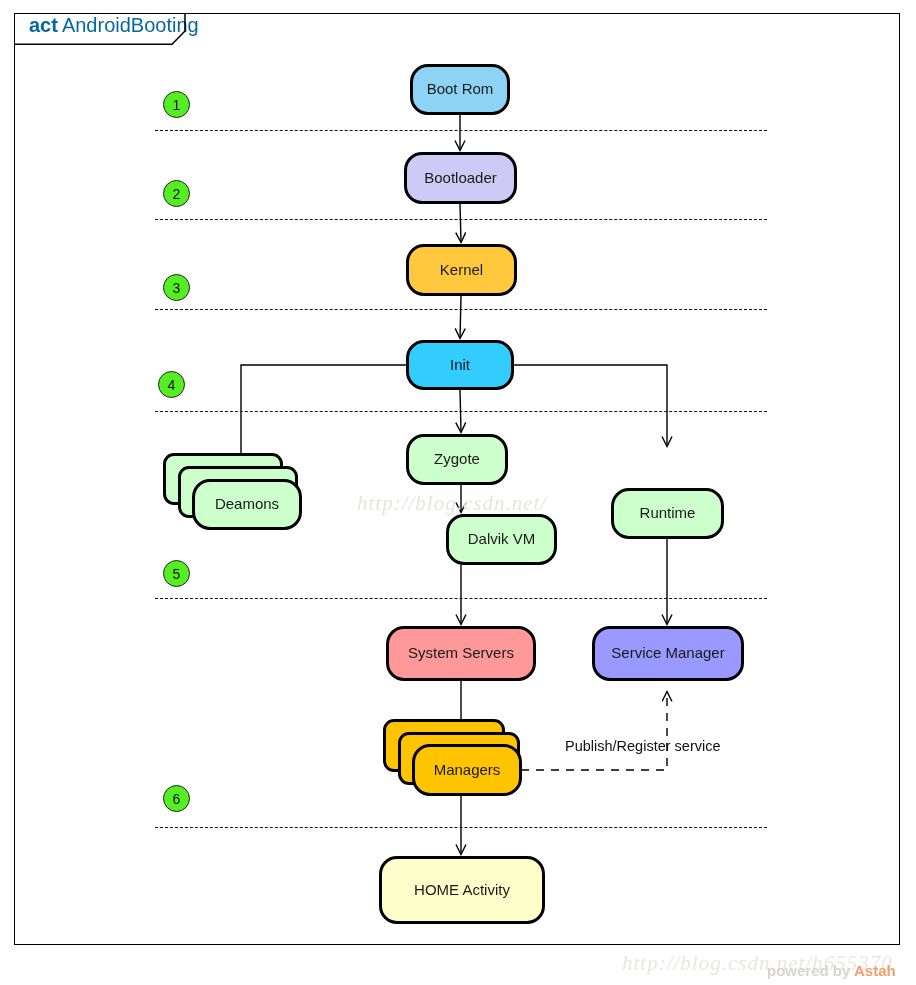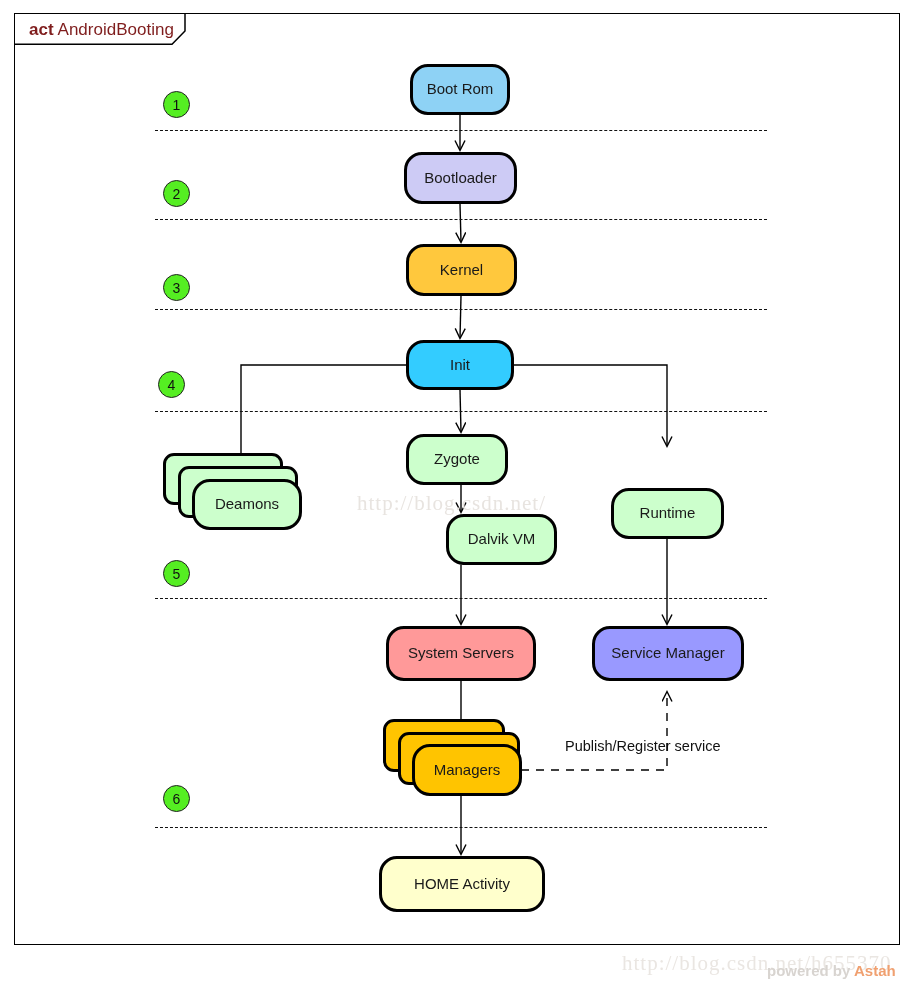--- a/index.html
+++ b/index.html
@@ -37,25 +37,25 @@
     box-sizing: border-box;
     background: #ffffff;
     border-left: 1.5px solid #000;
     border-top: 1.5px solid #000;
   }
   #frame-tab .tab-shape {
     position: relative;
     height: 31px;
     width: 168px;
     display: flex;
-    align-items: center;
+    align-items: flex-start;
     padding-left: 14px;
     box-sizing: border-box;
-    font-size: 17px;
-    color: #7f1d1d;
+    font-size: 20px;
+    color: #0369a1;
     white-space: nowrap;
   }
   #frame-tab .tab-shape .kw {
     font-weight: bold;
     margin-right: 4px;
   }
   
   #tab-notch {
     position: absolute;
     left: 14px;
@@ -134,20 +134,21 @@
   }
 
   
   .watermark {
     position: absolute;
     font-family: "Liberation Serif", serif;
     color: #e8e4e0;
     white-space: nowrap;
     z-index: 3;
     letter-spacing: 1px;
+    font-style: italic;
   }
   #wm-center { left: 357px; top: 491px; font-size: 21px; }
   #wm-bottom { left: 622px; top: 951px; font-size: 21px; color: #eae6e2; }
 
   #astah-mark {
     position: absolute;
     left: 767px;
     top: 962px;
     font-size: 15px;
     font-weight: bold;
@@ -321,21 +322,21 @@
   <div class="node" style="left:592px; top:626px; width:152px; height:55px; background:#9999FF;">
     <span>Service Manager</span>
   </div>
 
   <div class="stack-ghost" style="left:383px; top:719px; width:122px; height:53px; background:#FFC400;"></div>
   <div class="stack-ghost" style="left:398px; top:732px; width:122px; height:53px; background:#FFC400; z-index:3;"></div>
   <div class="node" style="left:412px; top:744px; width:110px; height:52px; background:#FFC400;">
     <span>Managers</span>
   </div>
 
-  <div class="node" style="left:379px; top:856px; width:166px; height:56px; background:#FFFFCC;">
+  <div class="node" style="left:379px; top:856px; width:166px; height:68px; background:#FFFFCC;">
     <span>HOME Activity</span>
   </div>
 
   <div class="edge-label" style="left:565px; top:738px;">Publish/Register service</div>
 
   <div class="watermark" id="wm-center">http://blog.csdn.net/</div>
   <div class="watermark" id="wm-bottom">http://blog.csdn.net/h655370</div>
 
   <div id="astah-mark">
     <span>powered by </span><span class="astah-logo">Astah</span>

